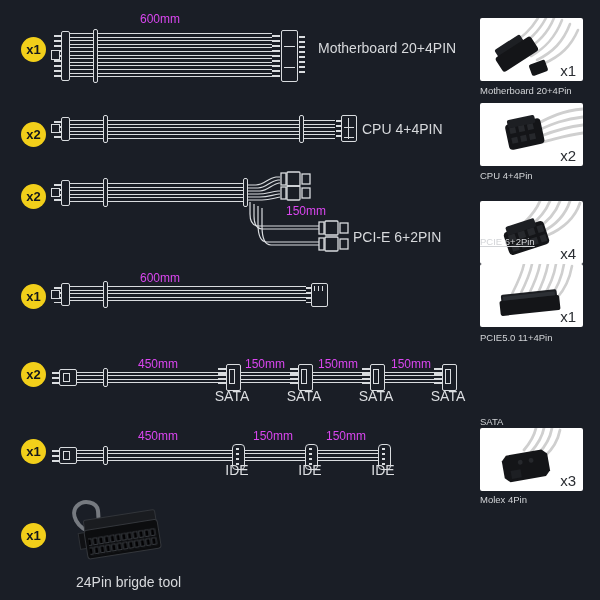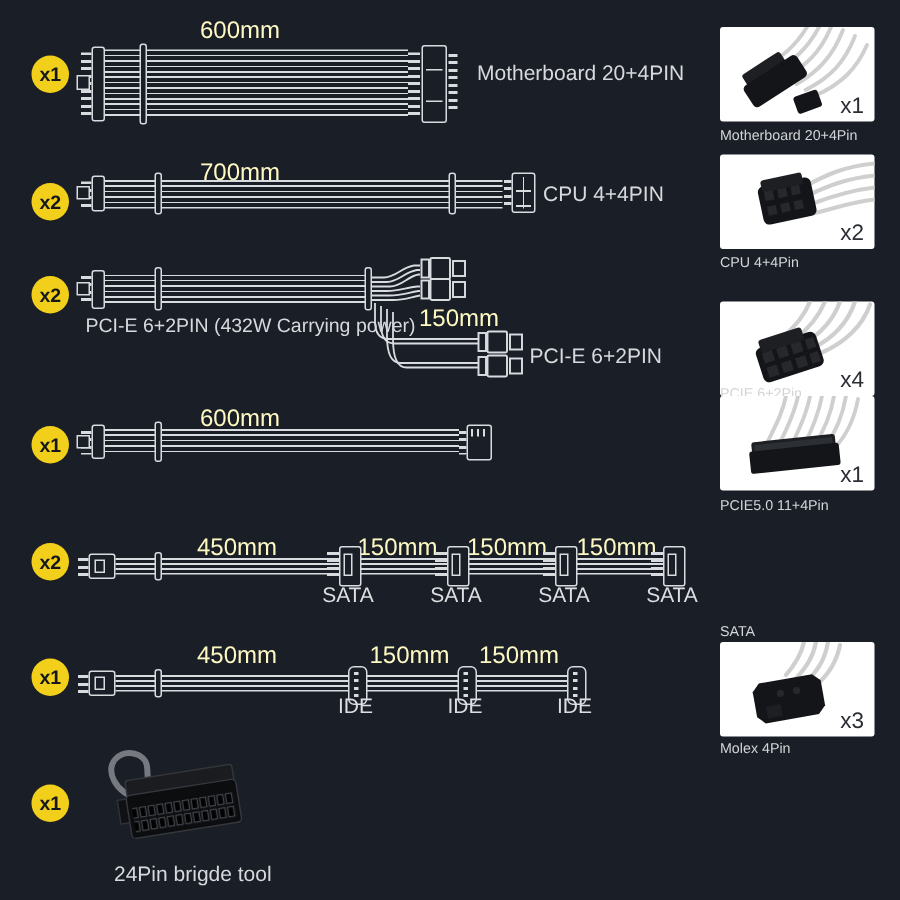--- a/index.html
+++ b/index.html
@@ -4,21 +4,21 @@
 <style>
   html,body{margin:0;padding:0;background:#1a1e26;}
   .stage{position:relative;width:600px;height:600px;background:#1a1e26;overflow:hidden;
          font-family:"Liberation Sans",sans-serif;color:#dadce0;}
   .abs{position:absolute;box-sizing:border-box;}
   
   .badge{position:absolute;width:25px;height:25px;border-radius:50%;background:#f2cf1a;
          color:#14171c;font-size:13px;font-weight:bold;display:flex;align-items:center;
          justify-content:center;letter-spacing:0;}
   
-  .mm{position:absolute;width:90px;text-align:center;font-size:16px;color:#fef9c3;}
+  .mm{position:absolute;width:90px;text-align:center;font-size:12px;color:#d946ef;}
   .rowlabel{position:absolute;font-size:14px;color:#d7d9dc;white-space:nowrap;}
   .rowlabel.small{font-size:13px;}
   .connlabel{position:absolute;width:60px;text-align:center;font-size:14px;color:#dcdee1;}
   
   .ribbon{position:absolute;background:repeating-linear-gradient(to bottom,#d9dcdf 0 1px,rgba(0,0,0,0) 1px 3.6px);}
   .cable{position:absolute;background:repeating-linear-gradient(to bottom,#d9dcdf 0 1px,rgba(0,0,0,0) 1px 3.4px);}
   
   .teeth{position:absolute;background:repeating-linear-gradient(to bottom,#d9dcdf 0 2px,rgba(0,0,0,0) 2px 5px);}
   
   .cbody{position:absolute;border:1.5px solid #d9dcdf;background:#1a1e26;border-radius:2px;}
@@ -63,21 +63,20 @@
   <div class="cbody abs" style="left:61px;top:31px;width:9px;height:50px;"></div>
   <div class="latch abs" style="left:51px;top:50px;width:9px;height:10px;"></div>
   <div class="ribbon abs" style="left:70px;top:33px;width:202px;height:46px;"></div>
   <div class="tie abs" style="left:93px;top:29px;height:54px;"></div>
   <div class="teeth abs" style="left:272px;top:35px;width:8px;height:42px;"></div>
   <div class="cbody seg abs" style="left:281px;top:30px;width:17px;height:52px;"></div>
   <div class="teeth abs" style="left:299px;top:36px;width:6px;height:40px;"></div>
   <div class="rowlabel" style="left:318px;top:40px;">Motherboard 20+4PIN</div>
 
   <div class="badge" style="left:21px;top:122px;">x2</div>
-  <div class="mm" style="left:115px;top:107px;">700mm</div>
   <div class="teeth abs" style="left:54px;top:121px;width:7px;height:17px;"></div>
   <div class="cbody abs" style="left:61px;top:117px;width:9px;height:24px;"></div>
   <div class="latch abs" style="left:51px;top:124px;width:9px;height:9px;"></div>
   <div class="ribbon abs" style="left:70px;top:120px;width:265px;height:19px;"></div>
   <div class="tie abs" style="left:103px;top:115px;height:28px;"></div>
   <div class="tie abs" style="left:299px;top:115px;height:28px;"></div>
   <div class="teeth abs" style="left:336px;top:120px;width:5px;height:18px;"></div>
   <div class="cbody grid abs" style="left:341px;top:115px;width:16px;height:27px;"></div>
   <div class="rowlabel" style="left:362px;top:121px;">CPU 4+4PIN</div>
 
@@ -109,21 +108,20 @@
         <rect x="39" y="18" width="13" height="14" rx="1"></rect>
         <rect x="54" y="20" width="8" height="10"></rect>
       <rect x="71" y="54" width="5" height="12"></rect>
         <rect x="77" y="53" width="13" height="14" rx="1"></rect>
         <rect x="92" y="55" width="8" height="10"></rect>
       <rect x="71" y="70" width="5" height="12"></rect>
         <rect x="77" y="69" width="13" height="14" rx="1"></rect>
         <rect x="92" y="71" width="8" height="10"></rect>
     </g>
   </svg>
-  <div class="rowlabel small" style="left:57px;top:209px;">PCI-E 6+2PIN (432W Carrying power)</div>
   <div class="mm" style="left:261px;top:204px;">150mm</div>
   <div class="rowlabel" style="left:353px;top:229px;">PCI-E 6+2PIN</div>
 
   <div class="badge" style="left:21px;top:284px;">x1</div>
   <div class="mm" style="left:115px;top:271px;">600mm</div>
   <div class="teeth abs" style="left:54px;top:287px;width:7px;height:16px;"></div>
   <div class="cbody abs" style="left:61px;top:283px;width:9px;height:23px;"></div>
   <div class="latch abs" style="left:51px;top:290px;width:9px;height:9px;"></div>
   <div class="ribbon abs" style="left:70px;top:286px;width:236px;height:18px;"></div>
   <div class="tie abs" style="left:103px;top:281px;height:27px;"></div>
@@ -240,21 +238,21 @@
         <rect x="50" y="28" width="7" height="7" fill="#26282c"></rect>
           <rect x="60" y="28" width="6" height="7" fill="#26282c"></rect>
         <rect x="30" y="38" width="7" height="7" fill="#26282c"></rect>
           <rect x="40" y="38" width="7" height="7" fill="#26282c"></rect>
         <rect x="50" y="38" width="7" height="7" fill="#26282c"></rect>
           <rect x="60" y="38" width="6" height="7" fill="#26282c"></rect>
       </g>
     </svg>
     <span class="card-count">x4</span>
   </div>
-  <div class="card-label" style="top:257px;">PCIE 6+2Pin</div>
+  <div class="card-label" style="top:236px;text-decoration:underline;">PCIE 6+2Pin</div>
 
   <div class="card-photo" style="top:264px;">
     <svg width="103" height="63" viewBox="0 0 103 63">
       <g stroke="#cfcfcf" stroke-width="2.6" fill="none" stroke-linecap="round">
         <path d="M44,0 C42,10 38,18 32,30"></path>
           <path d="M52,0 C50,10 46,19 40,31"></path>
         <path d="M60,0 C58,11 54,20 48,32"></path>
           <path d="M68,0 C66,11 62,21 56,33"></path>
         <path d="M76,0 C74,12 70,22 63,33"></path>
           <path d="M84,0 C82,12 78,23 70,34"></path>

